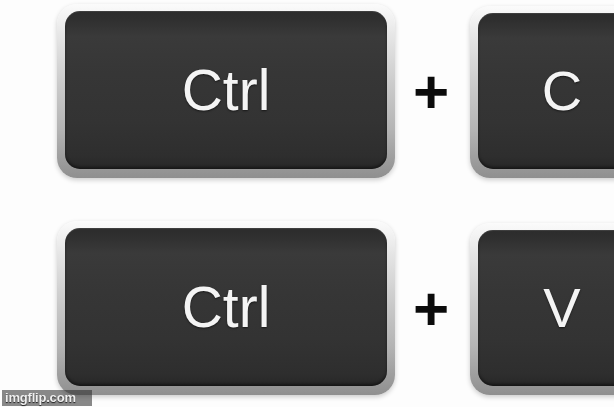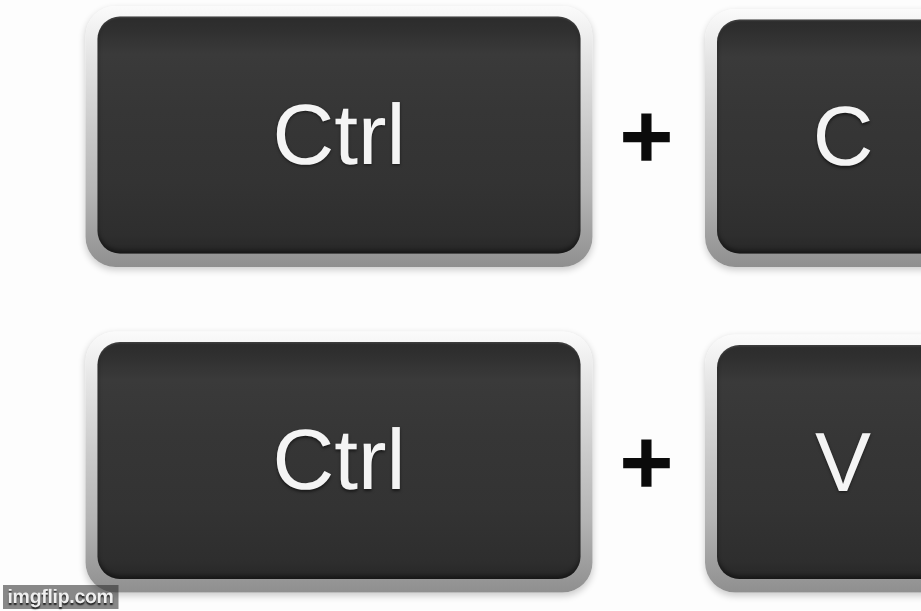--- a/index.html
+++ b/index.html
@@ -122,21 +122,21 @@
   
   .watermark {
     position: absolute;
     left: 2px;
     bottom: 1px;
     font-family: "Liberation Sans", sans-serif;
     font-size: 13px;
     font-weight: bold;
     color: #efefef;
     background: rgba(40,40,40,0.55);
-    padding: 0px 3px 1px 3px;
+    padding: 0px 16px 1px 3px;
     letter-spacing: -0.2px;
     text-shadow: 0 1px 1px rgba(0,0,0,0.8);
     user-select: none;
   }
 </style>
 </head>
 <body>
 
 <div class="meme-canvas">
 

